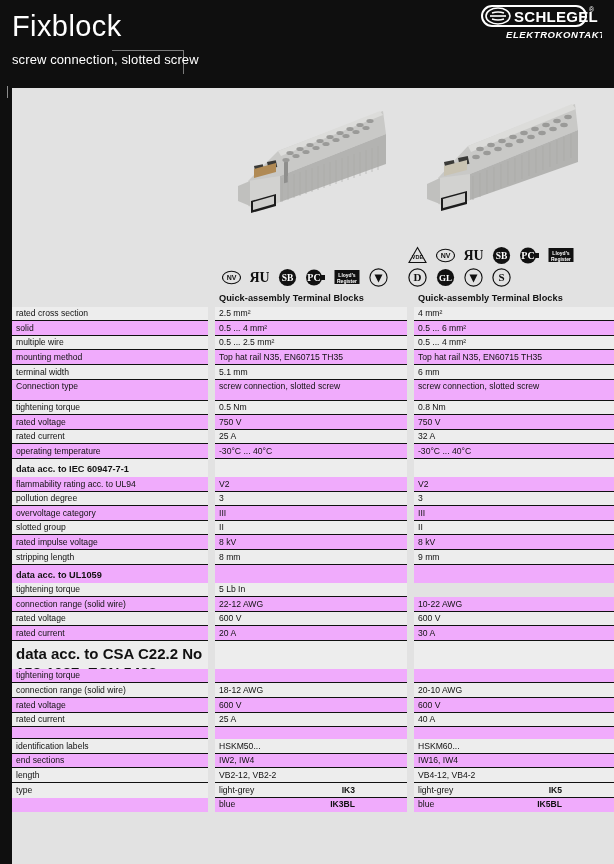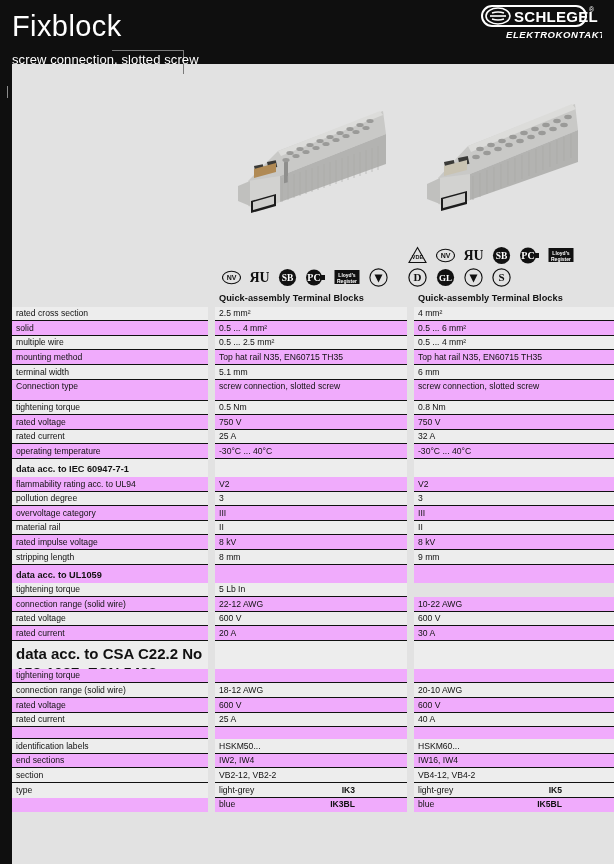--- a/index.html
+++ b/index.html
@@ -33,21 +33,21 @@
     position: absolute;
     left: 7px; top: 86px;
     width: 1px; height: 12px;
     background: #8c8c8c;
     z-index: 7;
   }
   
   .header {
     position: absolute;
     left: 0; top: 0;
-    width: 614px; height: 64px;
+    width: 614px; height: 88px;
     background: #0f0f0f;
     z-index: 5;
   }
   .title {
     position: absolute;
     left: 12px; top: 12px;
     font-size: 29px;
     font-weight: 300;
     letter-spacing: 0.4px;
     color: #ffffff;
@@ -486,21 +486,21 @@
           <div class="cell label shade rule">pollution degree</div>
           <div class="cell v1 shade rule">3</div>
           <div class="cell v2 shade rule">3</div>
         </div>
         <div class="trow">
           <div class="cell label plain rule">overvoltage category</div>
           <div class="cell v1 plain rule">III</div>
           <div class="cell v2 plain rule">III</div>
         </div>
         <div class="trow">
-          <div class="cell label shade rule">material rail</div>
+          <div class="cell label shade rule">slotted group</div>
           <div class="cell v1 shade rule">II</div>
           <div class="cell v2 shade rule">II</div>
         </div>
         <div class="trow">
           <div class="cell label plain rule">rated impulse voltage</div>
           <div class="cell v1 plain rule">8 kV</div>
           <div class="cell v2 plain rule">8 kV</div>
         </div>
         <div class="trow">
           <div class="cell label shade rule">stripping length</div>
@@ -565,21 +565,21 @@
           <div class="cell label shade rule">identification labels</div>
           <div class="cell v1 shade rule">HSKM50...</div>
           <div class="cell v2 shade rule">HSKM60...</div>
         </div>
         <div class="trow">
           <div class="cell label plain rule">end sections</div>
           <div class="cell v1 plain rule">IW2, IW4</div>
           <div class="cell v2 plain rule">IW16, IW4</div>
         </div>
         <div class="trow">
-          <div class="cell label shade rule">section</div>
+          <div class="cell label shade rule">length</div>
           <div class="cell v1 shade rule">VB2-12, VB2-2</div>
           <div class="cell v2 shade rule">VB4-12, VB4-2</div>
         </div>
         <div class="trow">
           <div class="cell label shade bold">type</div>
           <div class="cell v1 shade rule">
             <div class="typecell">
               <span>light-grey</span>
               <span class="tname">IK3</span>
             </div>

